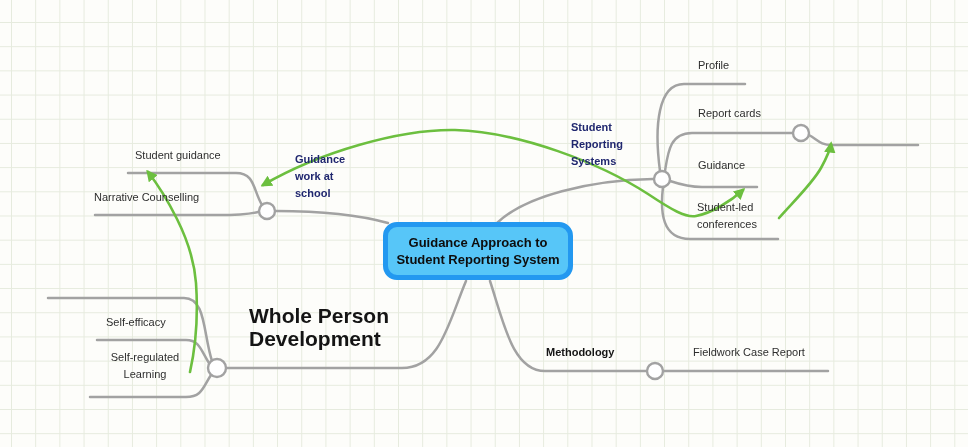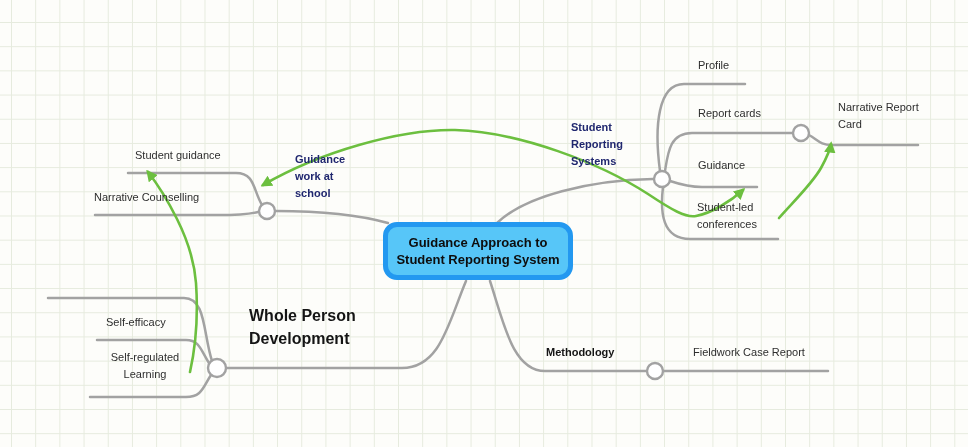--- a/index.html
+++ b/index.html
@@ -37,21 +37,21 @@
     position:absolute;
     font-size:11px;
     line-height:17px;
     color:var(--text-dark);
     white-space:nowrap;
   }
   .label.wrap{white-space:normal;}
   .label.navy{color:var(--label-navy);font-weight:bold;}
   .label.bold{font-weight:bold;color:#141414;}
   .label.big{
-    font-size:16px;
+    font-size:21px;
     line-height:23px;
     font-weight:bold;
     color:#141414;
   }
   .root-node{
     position:absolute;
     left:383px;top:222px;
     width:190px;height:58px;
     box-sizing:border-box;
     background:var(--node-fill);
@@ -112,21 +112,20 @@
     <span>Guidance Approach to Student Reporting System</span>
   </div>
 
   <div class="label navy wrap" style="left:295px;top:151px;width:66px;">Guidance work at school</div>
   <div class="label" style="left:135px;top:147px;">Student guidance</div>
   <div class="label" style="left:94px;top:189px;">Narrative Counselling</div>
 
   <div class="label navy wrap" style="left:571px;top:119px;width:72px;">Student Reporting Systems</div>
   <div class="label" style="left:698px;top:57px;">Profile</div>
   <div class="label" style="left:698px;top:105px;">Report cards</div>
-  <div class="label wrap" style="left:838px;top:99px;width:95px;">Narrative Report Card</div>
   <div class="label" style="left:698px;top:157px;">Guidance</div>
   <div class="label wrap" style="left:697px;top:199px;width:88px;">Student-led conferences</div>
 
   <div class="label big wrap" style="left:249px;top:304px;width:145px;">Whole Person Development</div>
   <div class="label" style="left:106px;top:314px;">Self-efficacy</div>
   <div class="label wrap" style="left:97px;top:349px;width:96px;text-align:center;">Self-regulated Learning</div>
 
   <div class="label bold" style="left:546px;top:344px;">Methodology</div>
   <div class="label" style="left:693px;top:344px;">Fieldwork Case Report</div>
 

